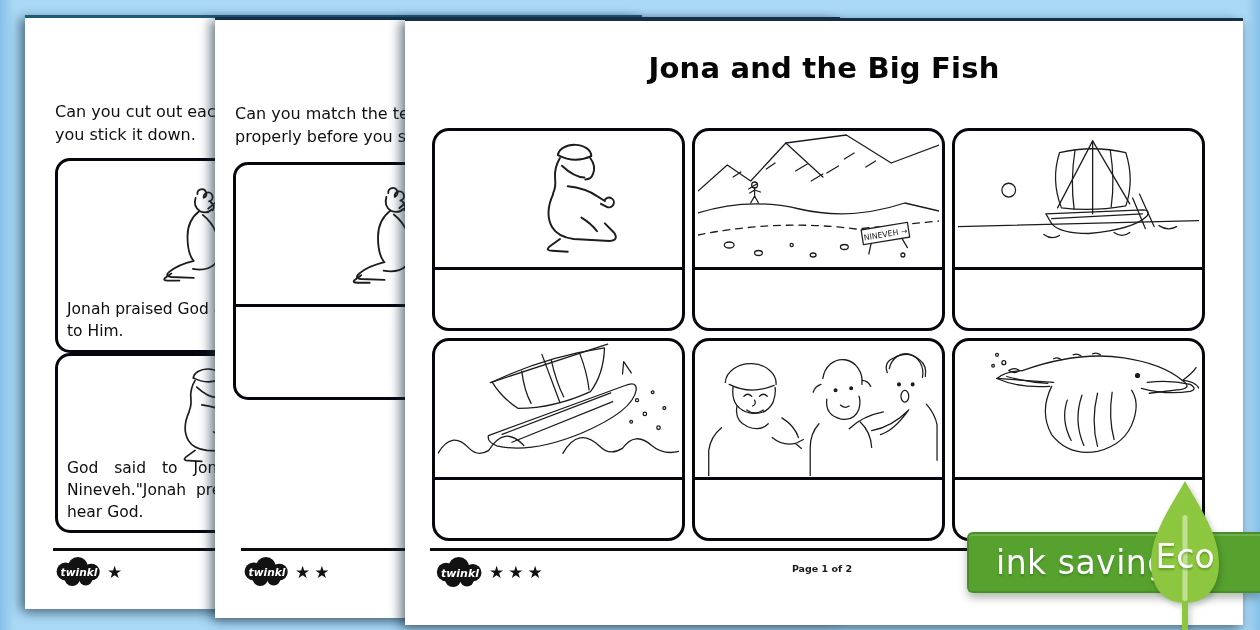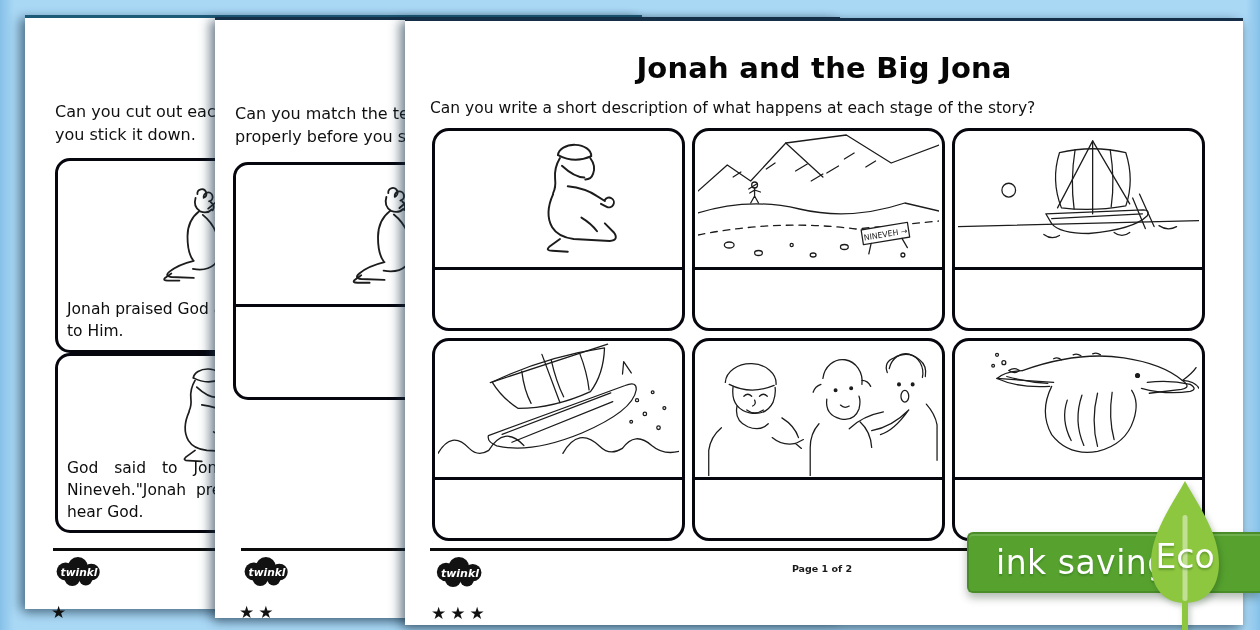--- a/index.html
+++ b/index.html
@@ -39,21 +39,21 @@
   .card{position:absolute;border:3.5px solid #06060e;border-radius:15px;background:#fff;}
   .card .fig{position:absolute;}
   .card-text{position:absolute;left:9px;right:8px;font-size:15.5px;line-height:1.42;color:#0d0d0d;}
   .ws-wide{word-spacing:11px;}
   .ws-mid{word-spacing:5px;}
 
   .match-box{position:absolute;border:3.5px solid #06060e;border-radius:15px;background:#fff;}
   .match-divider{position:absolute;left:0;right:0;top:139px;height:3px;background:#06060e;}
 
   .footer-line{position:absolute;height:2.5px;background:#0c0c0c;}
-  .brand-row{position:absolute;display:flex;gap:13px;flex-direction:column;}
+  .brand-row{position:absolute;display:flex;align-items:center;}
   .stars{font-size:17px;letter-spacing:4px;color:#111;}
   .page-num{position:absolute;left:0;right:4px;text-align:center;font-size:9.5px;font-weight:600;color:#1a1a1a;}
 
   .eco-banner{position:absolute;left:967px;top:532px;width:293px;height:61px;z-index:20;
     background:var(--banner-green);border:2px solid var(--banner-border);border-right:none;
     border-radius:6px 0 0 6px;display:flex;align-items:center;
     box-shadow:0 5px 9px rgba(0,30,0,.3), inset 0 2px 0 rgba(255,255,255,.15);}
   .eco-banner-label{color:#fff;font-size:33px;font-weight:500;padding-left:27px;letter-spacing:.5px;
     text-shadow:0 2px 2px rgba(0,60,0,.25);}
   .eco-leaf{position:absolute;left:1146px;top:481px;width:78px;height:149px;z-index:21;
@@ -169,22 +169,21 @@
           <circle cx="62" cy="43" r="12"></circle>
           <rect x="24" y="24" width="52" height="22" rx="10"></rect>
       </g>
       <text x="50" y="38" fill="#ffffff" font-size="19" font-weight="bold" font-style="italic" text-anchor="middle">twinkl</text>
     </svg>
     <span class="stars">★★</span>
   </div>
 </div>
 
 <div class="page page-front">
-  <div class="title">Jonah and the Big Jona</div>
-  <div class="subtitle">Can you write a short description of what happens at each stage of the story?</div>
+  <div class="title">Jona and the Big Fish</div>
 
   <div class="grid">
 
     <div class="cell">
       <div class="cell-img">
         <svg viewBox="0 0 247 135" preserveAspectRatio="xMidYMid meet">
           <g class="line-art" transform="translate(55,2)">
             <path d="M68,20 a17,11 0 0 1 34,1"></path>
             <path d="M68,20 q17,9 34,1"></path>
             <path d="M101,23 q6,8 3,16 q-2,6 -8,6"></path>

